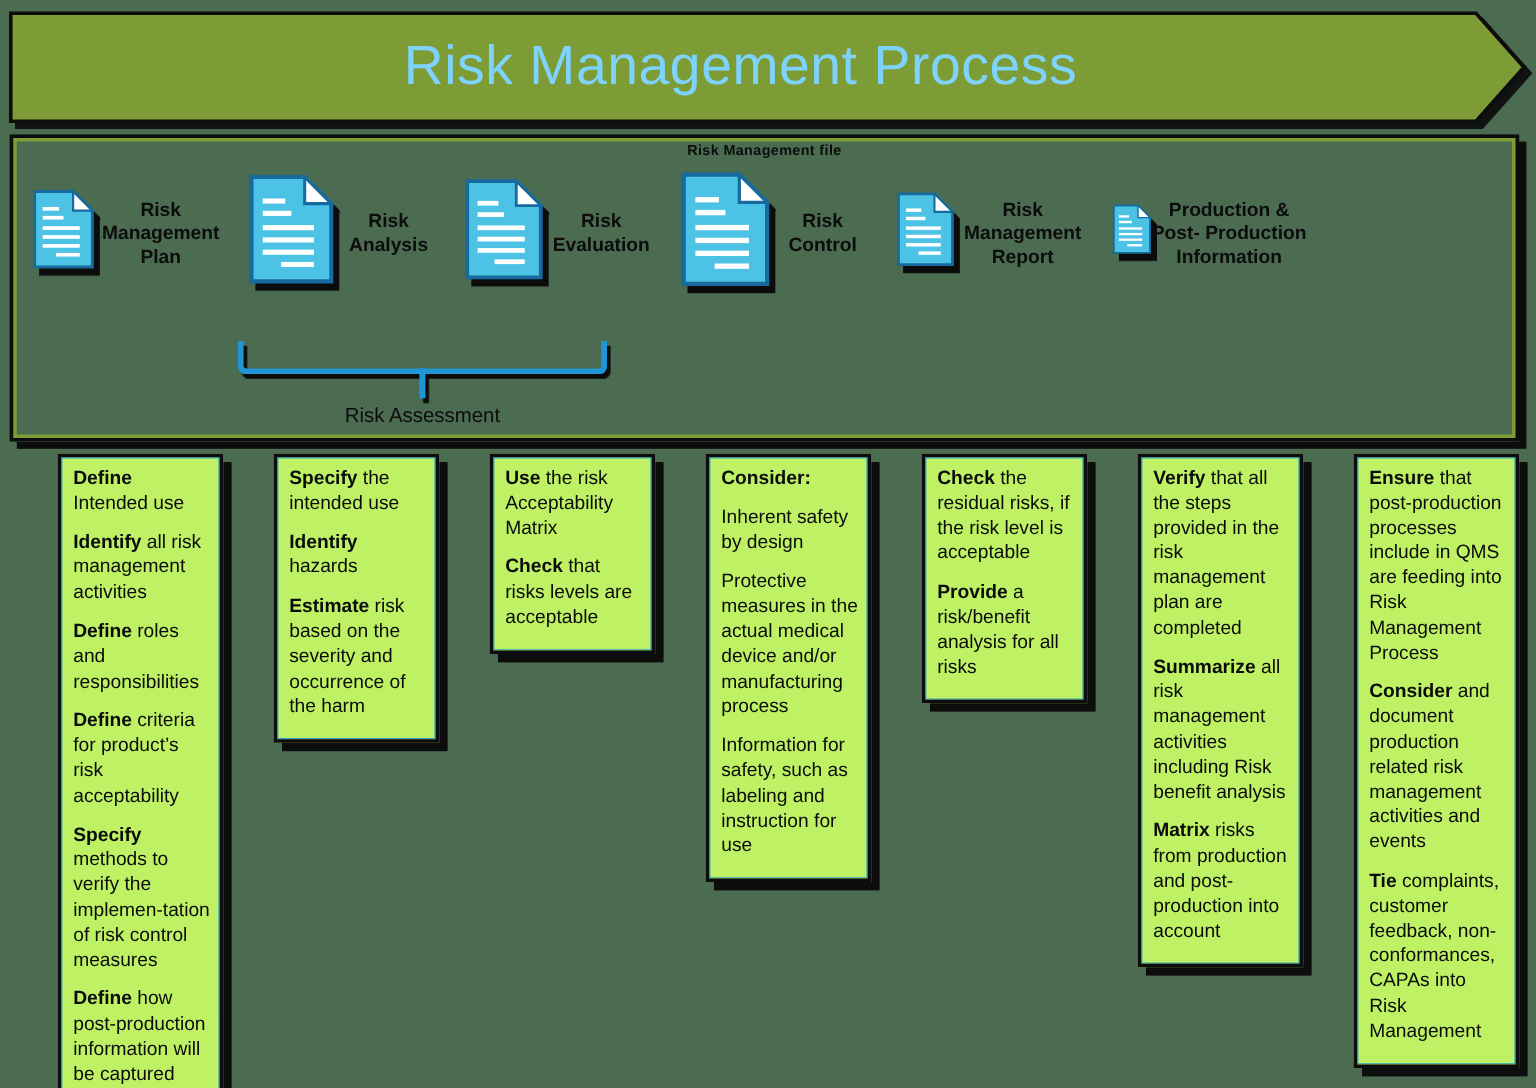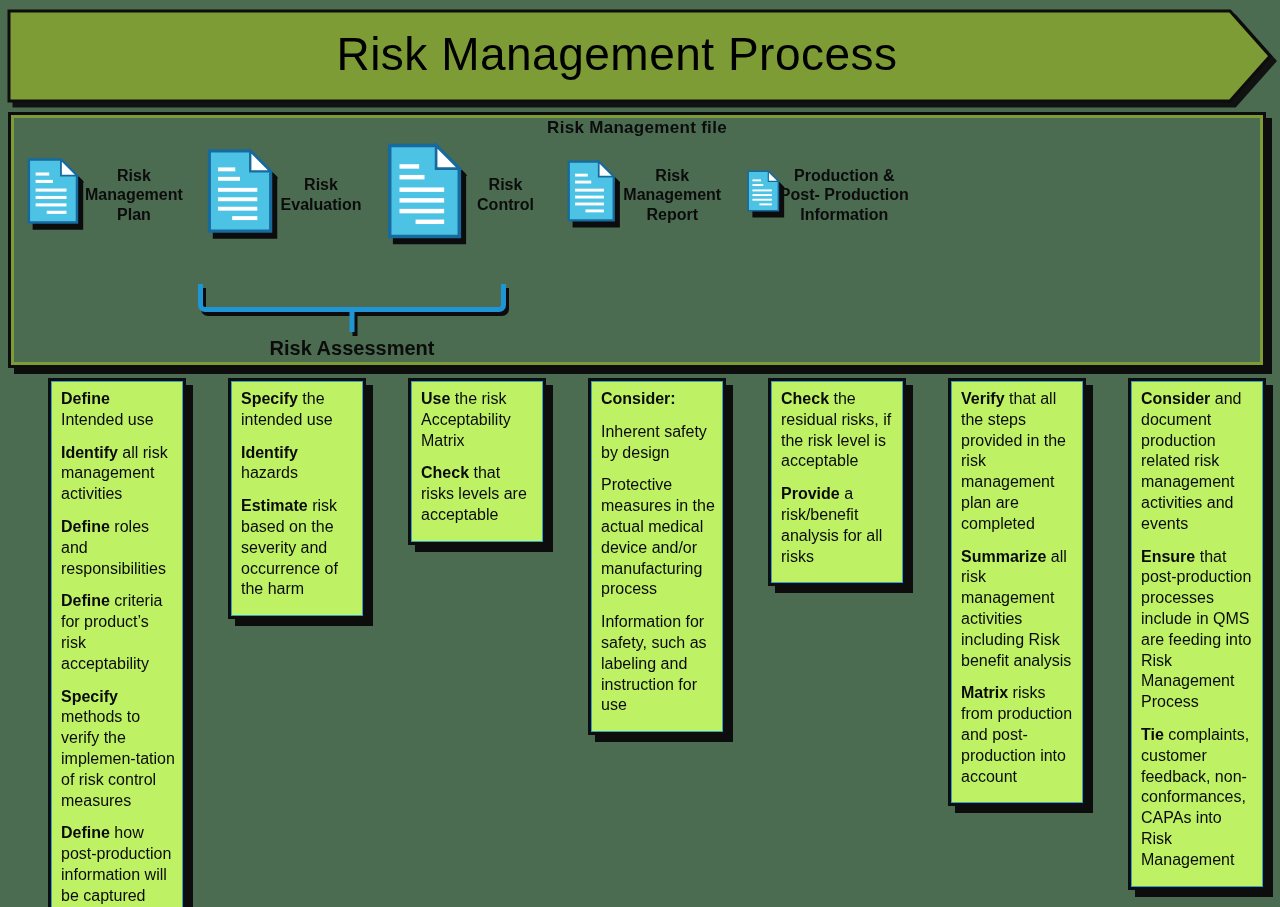--- a/index.html
+++ b/index.html
@@ -7,30 +7,30 @@
     width:1280px;height:907px;position:relative;overflow:hidden;
     background:#4b6c51;
     font-family:"Liberation Sans",sans-serif;
   }
   
   .banner-wrap{position:absolute;left:4px;top:6px;width:1276px;height:106px;}
   .banner-svg{position:absolute;left:0;top:0;filter:drop-shadow(5px 5px 0 rgba(10,10,10,0.9));}
   .banner-title{
     position:absolute;left:0;top:0;width:1226px;height:96px;
     display:flex;align-items:center;justify-content:center;
-    color:#000000;font-size:46px;font-weight:400;letter-spacing:0.5px;
+    color:#7dd3fc;font-size:46px;font-weight:400;letter-spacing:0.5px;
   }
   
   .file-box{
     position:absolute;left:8px;top:112px;width:1252px;height:250px;
     border:3px solid #0d0d0d;
     box-shadow:inset 0 0 0 3px #7e9c35, 6px 6px 0 #0d0d0d;
   }
   .file-title{
-    text-align:center;font-weight:bold;font-size:17px;color:#0c0c0c;
+    text-align:center;font-weight:bold;font-size:12px;color:#0c0c0c;
     margin-top:3px;letter-spacing:0.3px;
   }
   .stages{
     position:absolute;left:16px;top:24px;width:1242px;
     display:grid;grid-template-columns:repeat(7,162px);column-gap:18px;
   }
   .stage{display:flex;flex-direction:row;align-items:center;}
   .doc{width:82px;height:104px;filter:drop-shadow(5px 6px 0 #0c0c0c);}
   .stage-label{
     margin-top:8px;font-weight:bold;font-size:16px;line-height:1.22;
@@ -41,21 +41,21 @@
   .bracket-line{
     height:23px;
     border-left:5px solid #2095d5;border-right:5px solid #2095d5;border-bottom:5px solid #2095d5;
     border-radius:0 0 7px 7px;position:relative;
     filter:drop-shadow(3px 4px 0 #0c0c0c);
   }
   .bracket-line::after{
     content:"";position:absolute;left:50%;bottom:-25px;transform:translateX(-50%);
     width:5px;height:25px;background:#2095d5;
   }
-  .bracket-label{margin-top:25px;text-align:center;font-weight:bold;font-size:20px;color:#0c0c0c;}
+  .bracket-label{margin-top:25px;text-align:center;font-weight:normal;font-size:17px;color:#0c0c0c;}
   
   .columns{
     position:absolute;left:24px;top:378px;width:1244px;
     display:grid;grid-template-columns:repeat(7,162px);column-gap:18px;
     align-items:start;
   }
   .col{
     background:#bef264;border:3px solid #0d0d0d;
     box-shadow:inset 0 0 0 1px #2fa3c9, 7px 7px 0 #0d0d0d;
     padding:8px 7px 14px 10px;
@@ -85,20 +85,33 @@
       <rect x="14" y="24" width="22" height="5" fill="#ffffff"></rect>
       <rect x="14" y="36" width="28" height="5" fill="#ffffff"></rect>
       <rect x="14" y="50" width="50" height="5" fill="#ffffff"></rect>
       <rect x="14" y="62" width="50" height="5" fill="#ffffff"></rect>
       <rect x="14" y="74" width="50" height="5" fill="#ffffff"></rect>
       <rect x="32" y="86" width="32" height="5" fill="#ffffff"></rect>
     </svg>
     <div class="stage-label">Risk Management Plan</div>
   </div>
 
+  <div class="stage">
+    <svg class="doc" viewBox="0 0 84 108">
+      <path d="M3,3 h52 l26,26 v76 h-78 z" fill="#4cc2e4" stroke="#176a9e" stroke-width="4"></path>
+      <path d="M55,3 l26,26 h-26 z" fill="#ffffff" stroke="#176a9e" stroke-width="3"></path>
+      <rect x="14" y="24" width="22" height="5" fill="#ffffff"></rect>
+      <rect x="14" y="36" width="28" height="5" fill="#ffffff"></rect>
+      <rect x="14" y="50" width="50" height="5" fill="#ffffff"></rect>
+      <rect x="14" y="62" width="50" height="5" fill="#ffffff"></rect>
+      <rect x="14" y="74" width="50" height="5" fill="#ffffff"></rect>
+      <rect x="32" y="86" width="32" height="5" fill="#ffffff"></rect>
+    </svg>
+    <div class="stage-label">Risk Analysis</div>
+  </div>
 
   <div class="stage">
     <svg class="doc" viewBox="0 0 84 108">
       <path d="M3,3 h52 l26,26 v76 h-78 z" fill="#4cc2e4" stroke="#176a9e" stroke-width="4"></path>
       <path d="M55,3 l26,26 h-26 z" fill="#ffffff" stroke="#176a9e" stroke-width="3"></path>
       <rect x="14" y="24" width="22" height="5" fill="#ffffff"></rect>
       <rect x="14" y="36" width="28" height="5" fill="#ffffff"></rect>
       <rect x="14" y="50" width="50" height="5" fill="#ffffff"></rect>
       <rect x="14" y="62" width="50" height="5" fill="#ffffff"></rect>
       <rect x="14" y="74" width="50" height="5" fill="#ffffff"></rect>
@@ -206,19 +219,19 @@
 
   <div class="col">
   <p class="item"><strong>Verify</strong><span> that all the steps provided in the risk management plan are completed</span></p>
 
   <p class="item"><strong>Summarize</strong><span> all risk management activities including Risk benefit analysis</span></p>
 
   <p class="item"><strong>Matrix</strong><span> risks from production and post-production into account</span></p>
 </div>
 
   <div class="col">
+  <p class="item"><strong>Ensure</strong><span> that post-production processes include in QMS are feeding into Risk Management Process</span></p>
+
   <p class="item"><strong>Consider</strong><span> and document production related risk management activities and events</span></p>
 
-  <p class="item"><strong>Ensure</strong><span> that post-production processes include in QMS are feeding into Risk Management Process</span></p>
-
   <p class="item"><strong>Tie</strong><span> complaints, customer feedback, non-conformances, CAPAs into Risk Management</span></p>
 </div>
 </div>
 
 </body></html>

